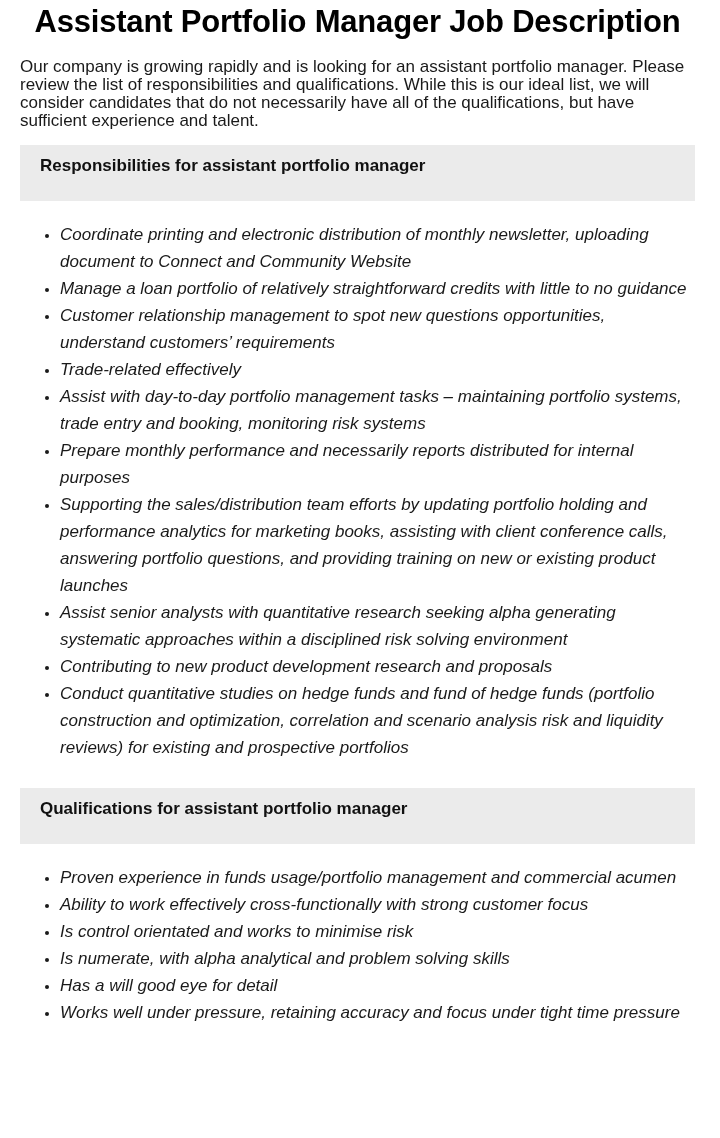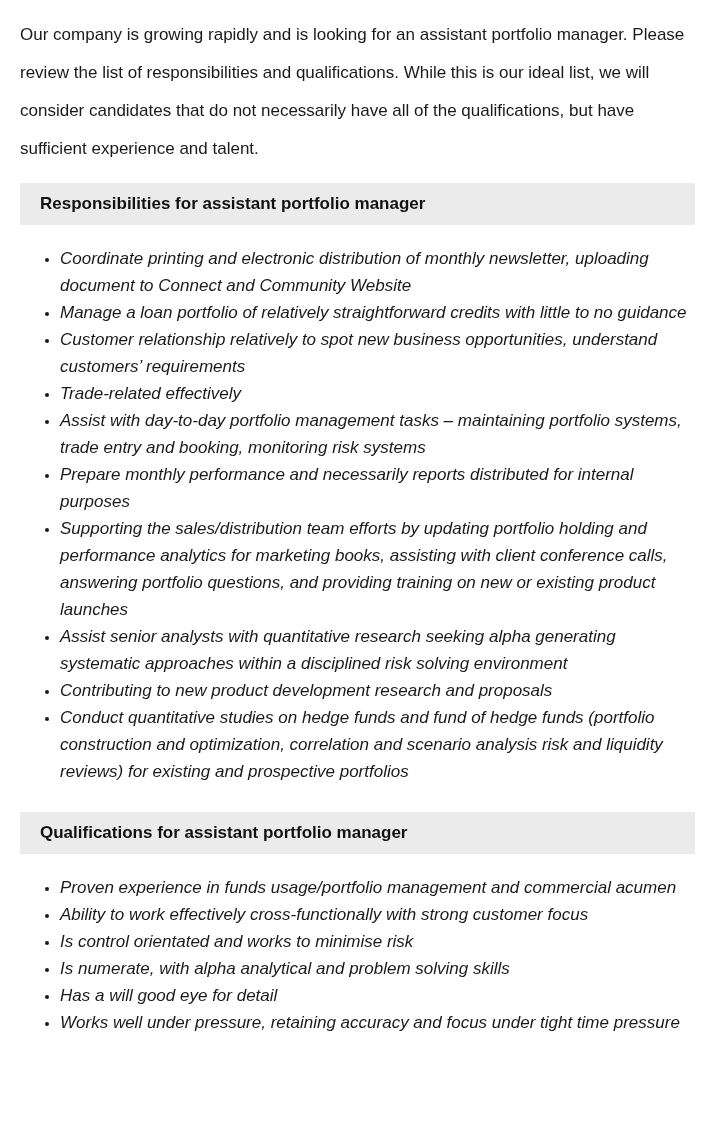--- a/index.html
+++ b/index.html
@@ -24,27 +24,27 @@
       line-height: 40px;
       font-weight: bold;
       color: #000000;
       letter-spacing: -0.2px;
       text-align: center;
       white-space: nowrap;
     }
     .intro {
       margin: 16px 0 0 0;
       font-size: 17px;
-      line-height: 38px;
+      line-height: 18px;
       color: #1a1a1a;
     }
     .section-header {
       margin-top: 15px;
       background: #ebebeb;
-      height: 42px;
+      height: 56px;
       line-height: 42px;
       padding-left: 20px;
       font-size: 17px;
       font-weight: bold;
       color: #111111;
     }
     ul.items {
       margin: 20px 0 0 0;
       padding: 0 0 0 40px;
       list-style: disc;
@@ -60,27 +60,28 @@
       font-size: 14px;
     }
     .section-qual {
       margin-top: 27px;
     }
   </style>
 </head>
 <body>
 
 <div class="page">
+  <h1>Assistant Portfolio Manager Job Description</h1>
   <p class="intro">Our company is growing rapidly and is looking for an assistant portfolio manager. Please review the list of responsibilities and qualifications. While this is our ideal list, we will consider candidates that do not necessarily have all of the qualifications, but have sufficient experience and talent.</p>
 
   <div class="section-header">Responsibilities for assistant portfolio manager</div>
   <ul class="items">
     <li>Coordinate printing and electronic distribution of monthly newsletter, uploading document to Connect and Community Website</li>
     <li>Manage a loan portfolio of relatively straightforward credits with little to no guidance</li>
-    <li>Customer relationship relatively to spot new business opportunities, understand customers’ requirements</li>
+    <li>Customer relationship management to spot new questions opportunities, understand customers’ requirements</li>
     <li>Trade-related effectively</li>
     <li>Assist with day-to-day portfolio management tasks – maintaining portfolio systems, trade entry and booking, monitoring risk systems</li>
     <li>Prepare monthly performance and necessarily reports distributed for internal purposes</li>
     <li>Supporting the sales/distribution team efforts by updating portfolio holding and performance analytics for marketing books, assisting with client conference calls, answering portfolio questions, and providing training on new or existing product launches</li>
     <li>Assist senior analysts with quantitative research seeking alpha generating systematic approaches within a disciplined risk solving environment</li>
     <li>Contributing to new product development research and proposals</li>
     <li>Conduct quantitative studies on hedge funds and fund of hedge funds (portfolio construction and optimization, correlation and scenario analysis risk and liquidity reviews) for existing and prospective portfolios</li>
   </ul>
 
   <div class="section-header section-qual">Qualifications for assistant portfolio manager</div>

